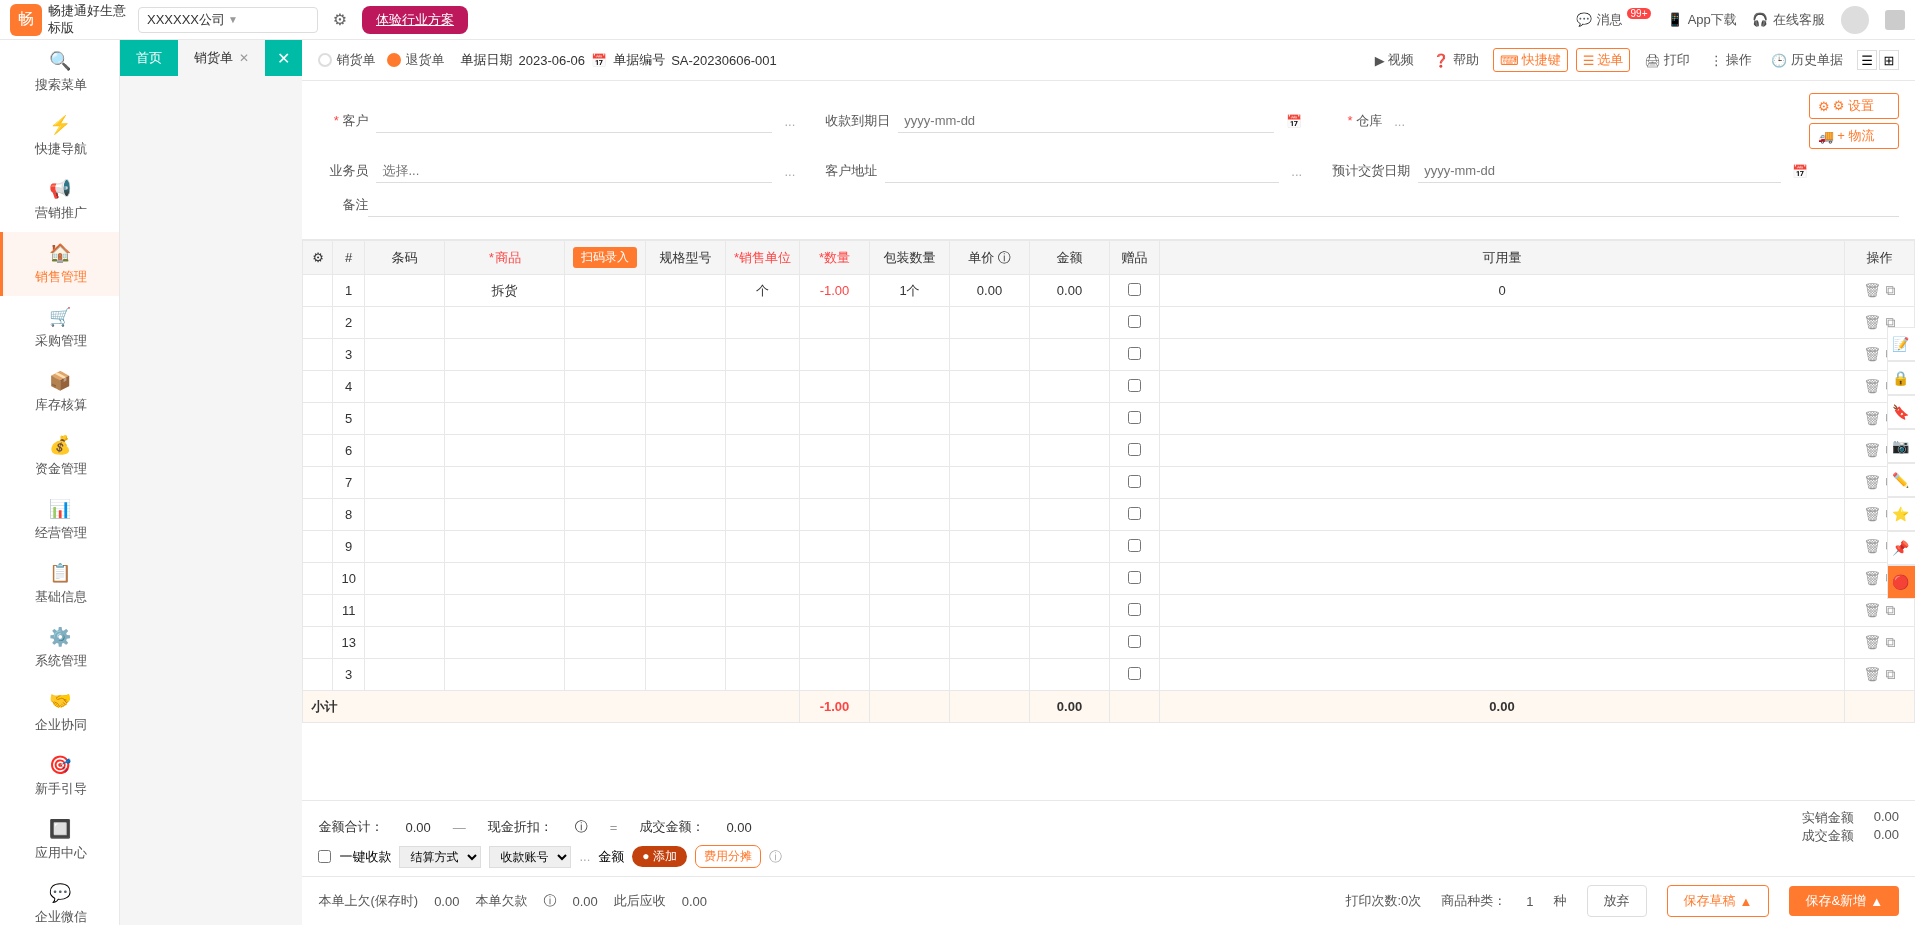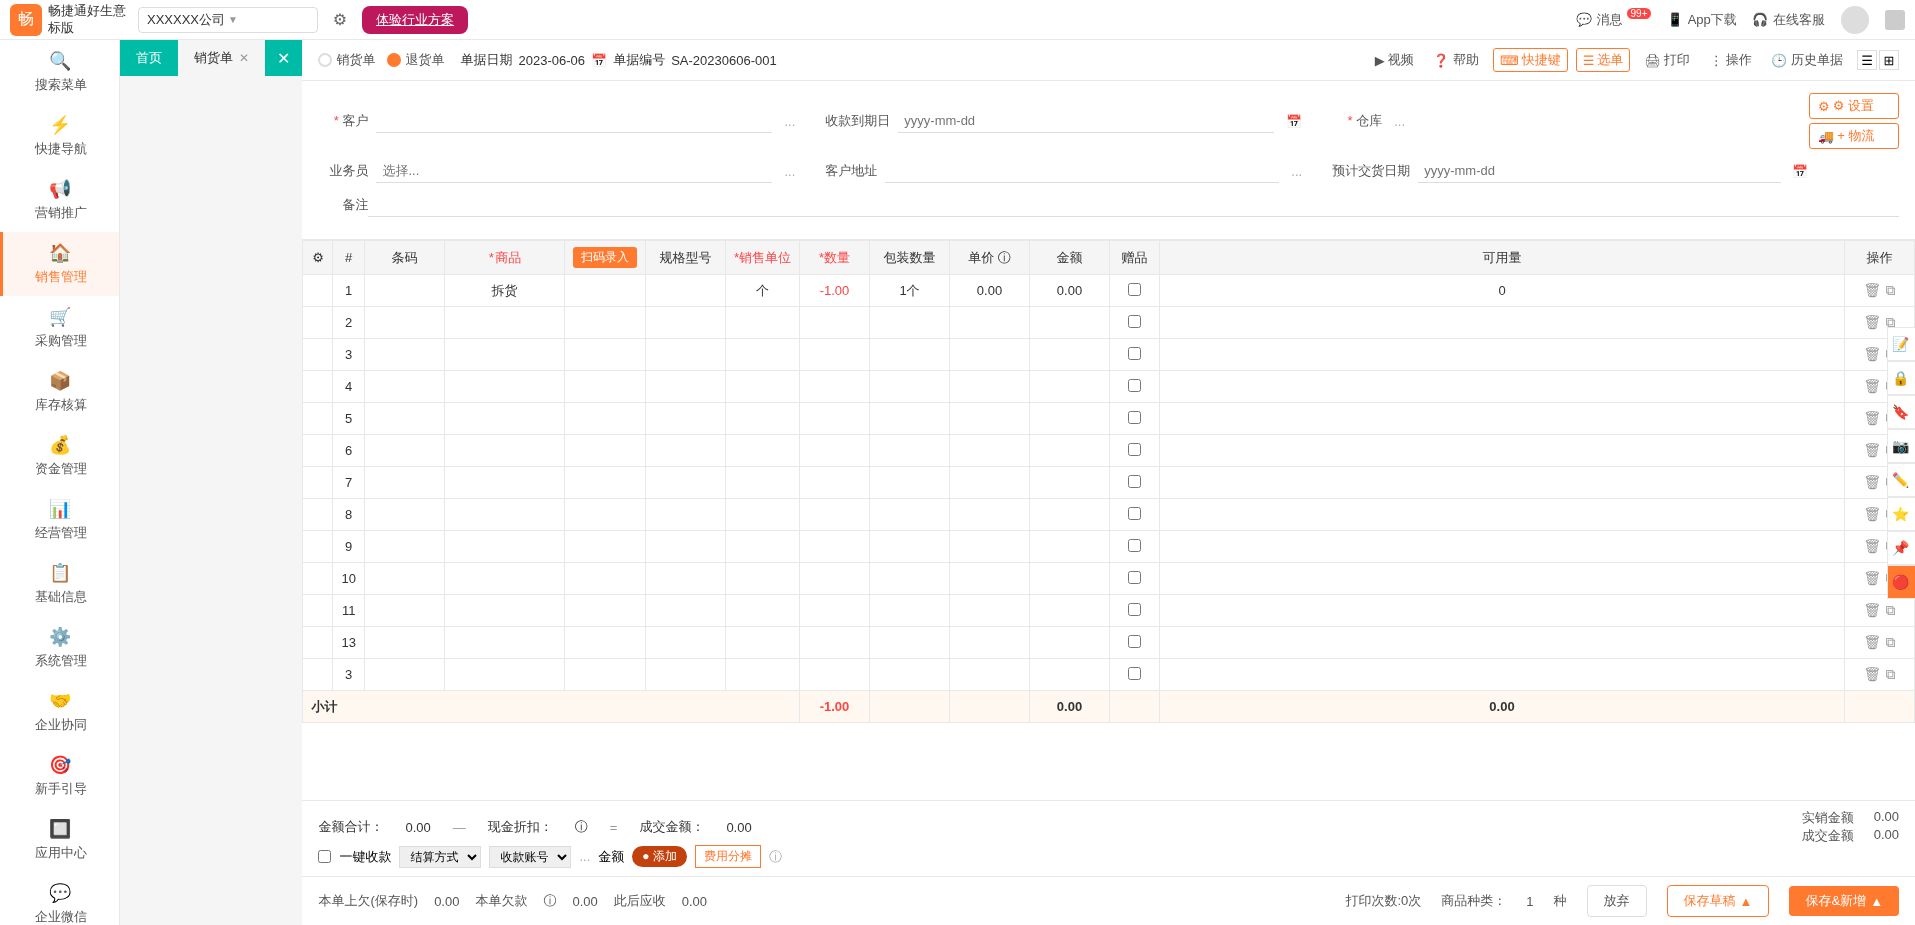--- a/index.html
+++ b/index.html
@@ -326,21 +326,21 @@
       border: none;
       border-radius: 12px;
       padding: 2px 10px;
       cursor: pointer;
       font-size: 12px;
     }
     .expense-btn {
       border: 1px solid #ff7a2e;
       color: #ff7a2e;
       background: #fff;
-      border-radius: 0;
+      border-radius: 7px;
       padding: 2px 8px;
       cursor: pointer;
       font-size: 12px;
     }
 
     
     .bottom-bar {
       background: #fff;
       border-top: 1px solid #e8e8e8;
       padding: 8px 16px;

